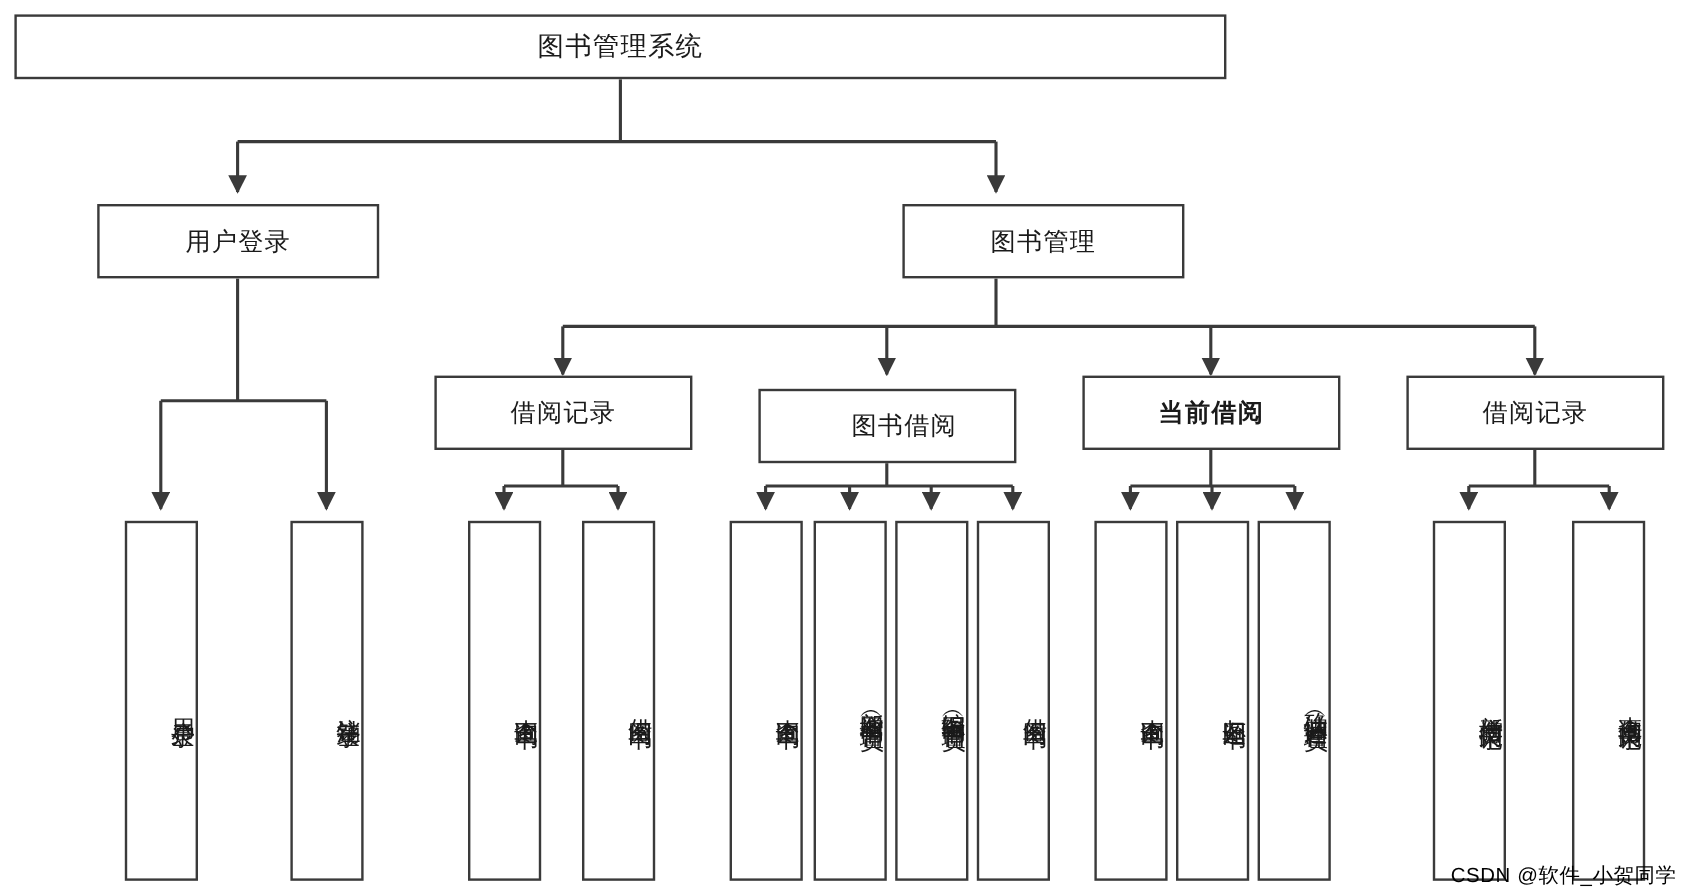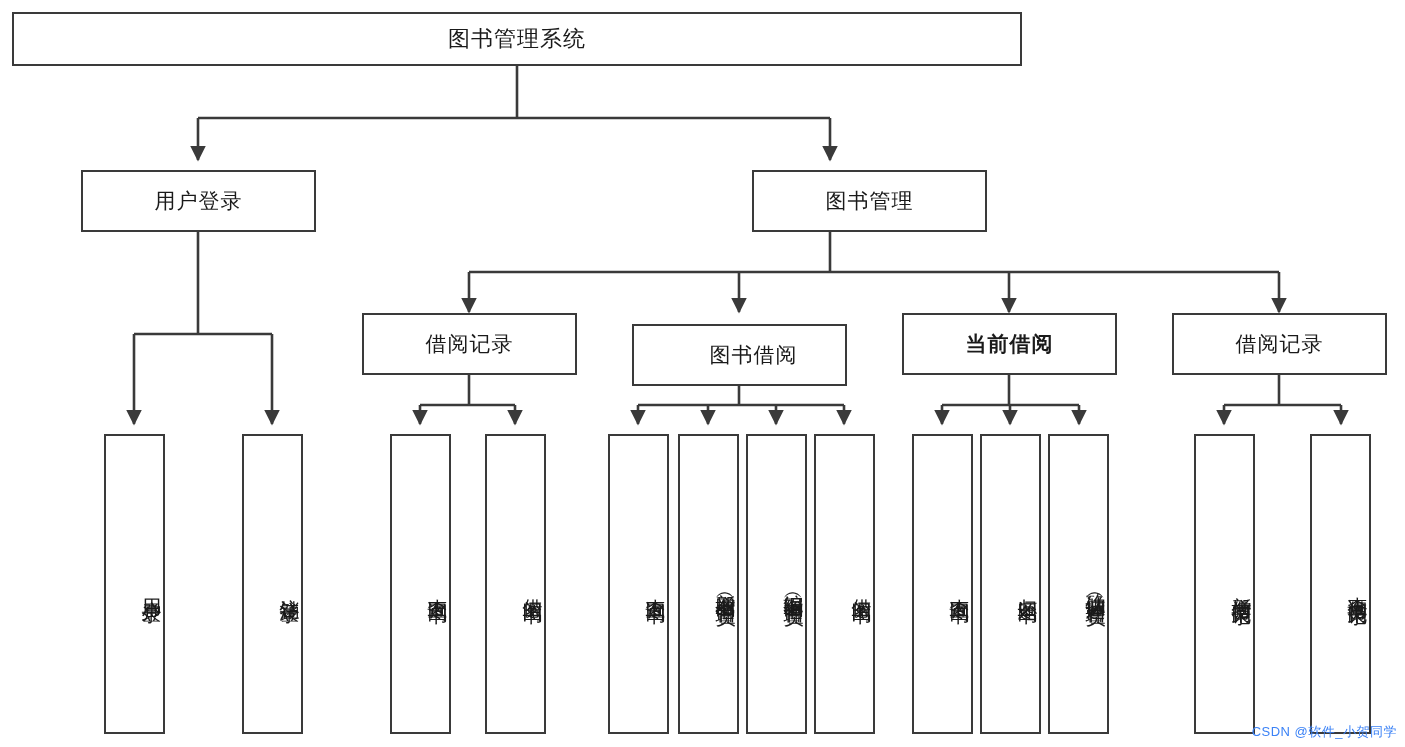--- a/index.html
+++ b/index.html
@@ -56,22 +56,22 @@
   }
   .leaf > .leaf-label {
     writing-mode: vertical-rl;
     text-orientation: upright;
     display: block;
   }
   .watermark {
     position: absolute;
     right: 8px;
     bottom: 6px;
-    font-size: 13px;
-    color: #3b82f6;
+    font-size: 17px;
+    color: #000000;
     letter-spacing: 0.5px;
     white-space: nowrap;
   }
 </style>
 </head>
 <body>
 
 <div id="canvas">
 
   <svg id="wires" viewBox="0 0 1405 747" xmlns="http://www.w3.org/2000/svg">

